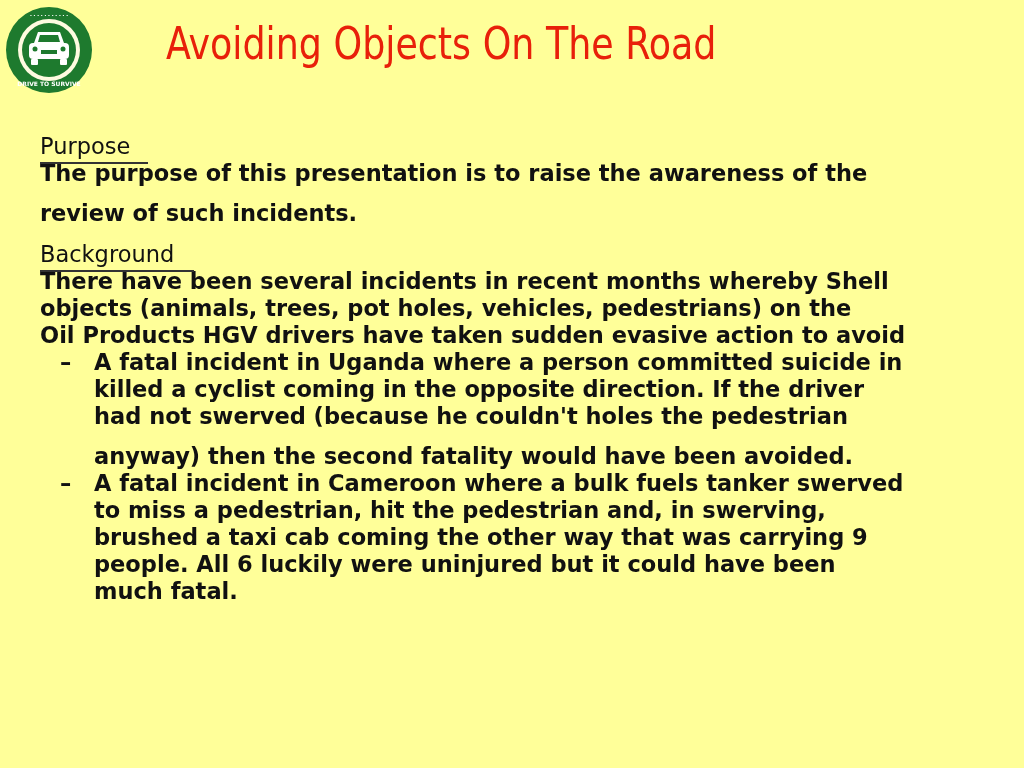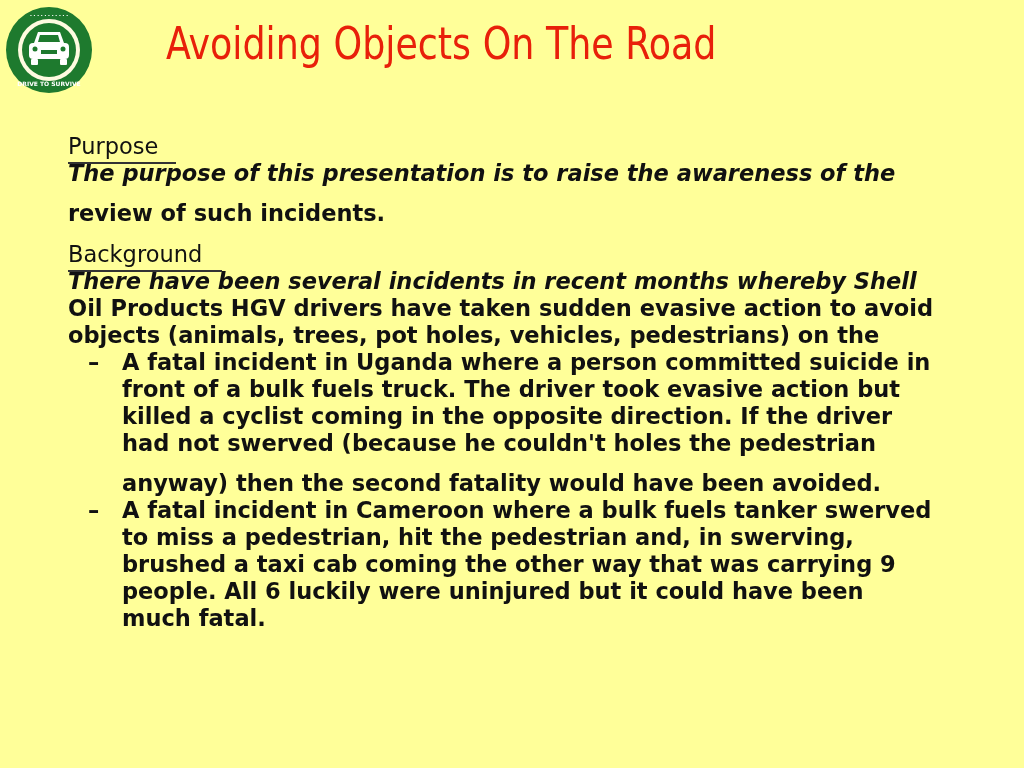--- a/index.html
+++ b/index.html
@@ -30,21 +30,21 @@
       font-size: 44px;
       font-stretch: condensed;
       color: #e8200a;
       letter-spacing: 0px;
       white-space: nowrap;
       transform: scaleX(0.92);
       transform-origin: left top;
     }
     .content {
       position: absolute;
-      left: 68px;
+      left: 40px;
       top: 133px;
       width: 940px;
       font-size: 22.5px;
       font-weight: bold;
       line-height: 27px;
     }
     .content .line {
       white-space: nowrap;
       display: block;
     }
@@ -53,21 +53,20 @@
       display: block;
       white-space: nowrap;
       font-size: 22.5px;
       line-height: 27px;
     }
     .gap {
       margin-top: 13px;
     }
     .underline-mark {
       position: relative;
-      font-style: italic;
     }
     .underline-mark::before {
       content: "";
       position: absolute;
       left: 0;
       top: 2px;
       height: 2px;
       background: #333;
     }
     .ul-purpose::before { width: 108px; }
@@ -114,28 +113,27 @@
 
   <div>
     <span class="heading">Purpose</span>
     <span class="line underline-mark ul-purpose">The purpose of this presentation is to raise the awareness of the</span>
     <span class="line gap">review of such incidents.</span>
   </div>
 
   <div style="margin-top:14px;">
     <span class="heading">Background</span>
     <span class="line underline-mark ul-background">There have been several incidents in recent months whereby Shell</span>
+    <span class="line">objects (animals, trees, pot holes, vehicles, pedestrians) on the</span>
     <span class="line">Oil Products HGV drivers have taken sudden evasive action to avoid</span>
-    <span class="line">objects (animals, trees, pot holes, vehicles, pedestrians) on the</span>
 
     <div class="bullet-item">
       <span class="dash">–</span>
       <div class="sub-lines">
         <span class="line">A fatal incident in Uganda where a person committed suicide in</span>
-        <span class="line">front of a bulk fuels truck. The driver took evasive action but</span>
         <span class="line">killed a cyclist coming in the opposite direction. If the driver</span>
         <span class="line">had not swerved (because he couldn't holes the pedestrian</span>
         <span class="line gap">anyway) then the second fatality would have been avoided.</span>
       </div>
     </div>
 
     <div class="bullet-item">
       <span class="dash">–</span>
       <div class="sub-lines">
         <span class="line">A fatal incident in Cameroon where a bulk fuels tanker swerved</span>

